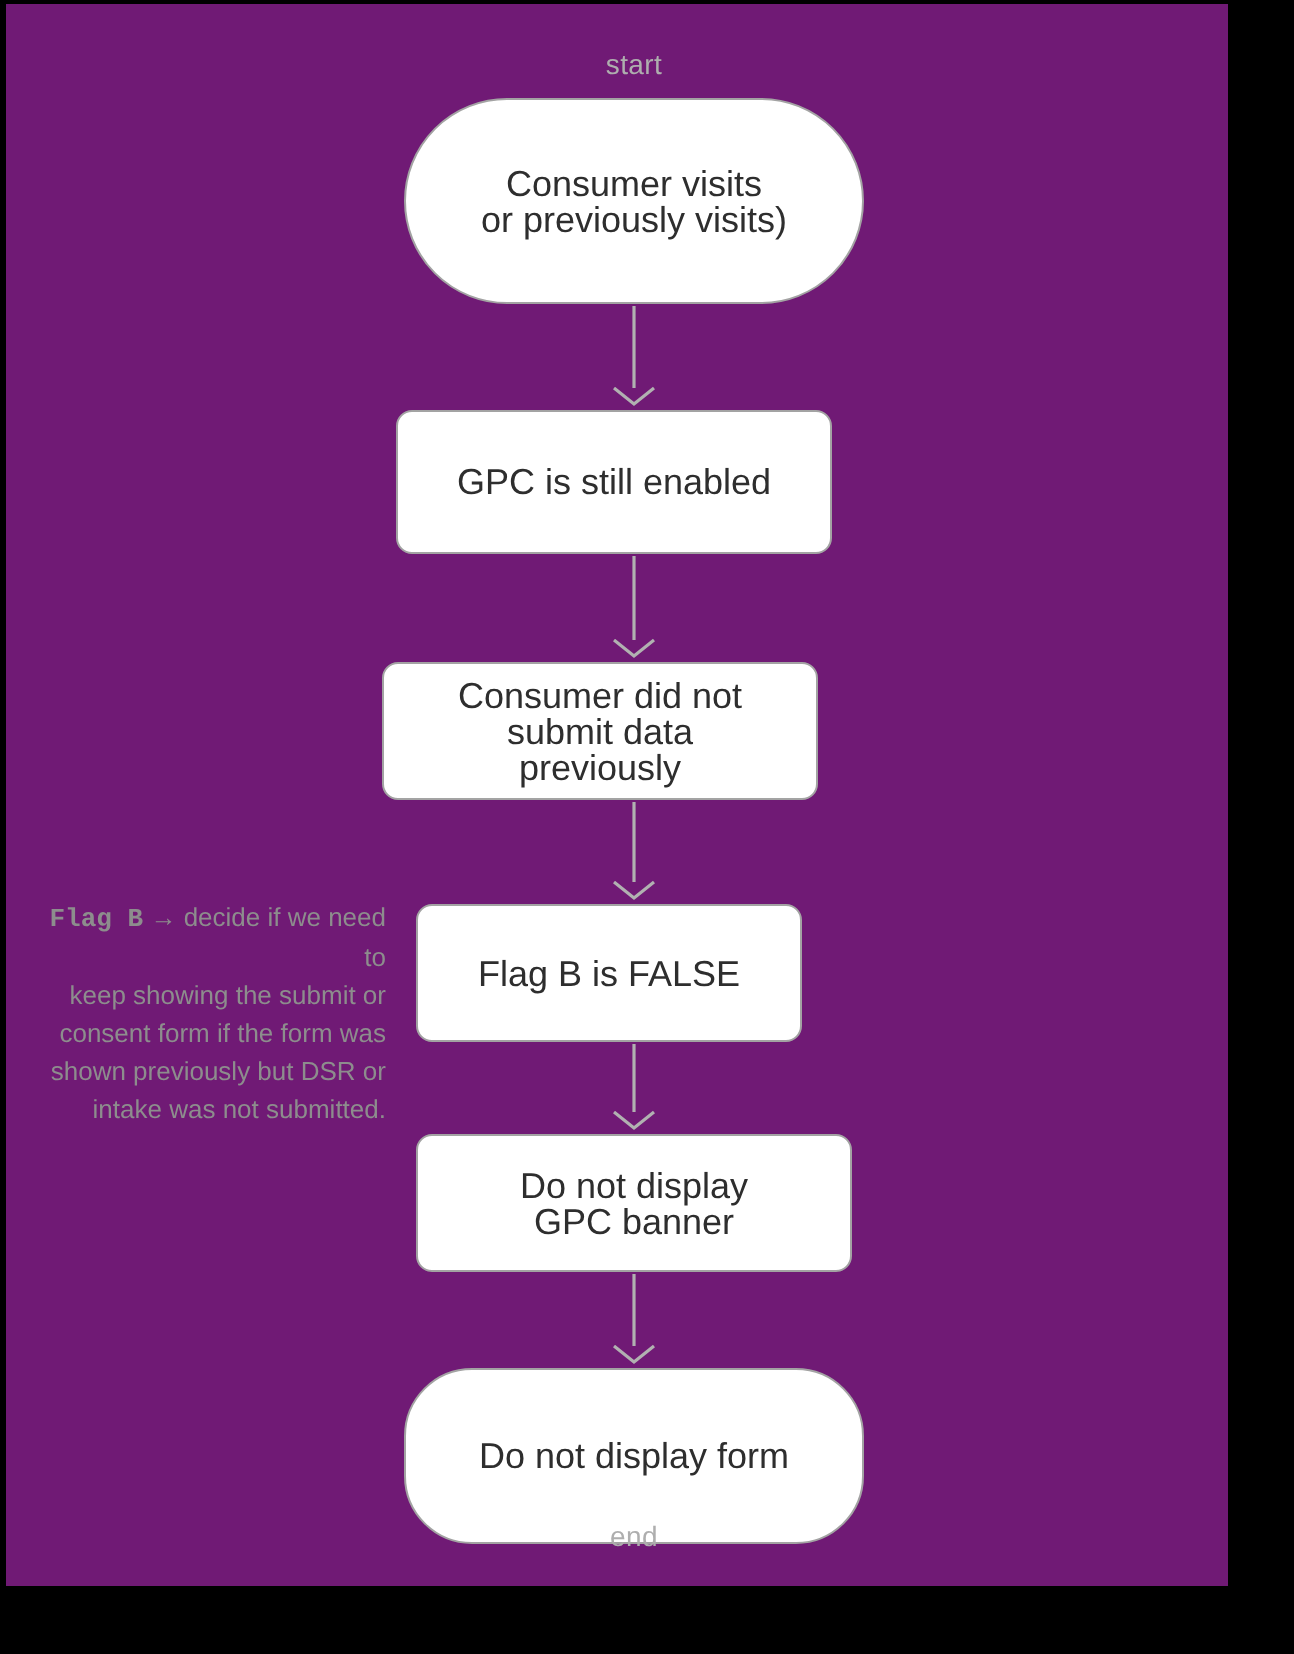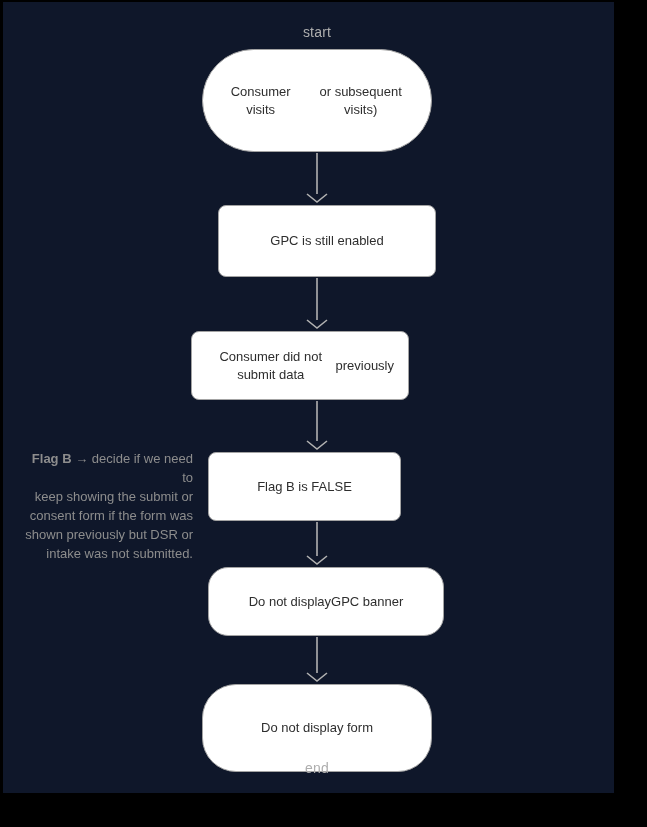--- a/index.html
+++ b/index.html
@@ -14,43 +14,43 @@
     height: 827px;
     background: #000;
     overflow: hidden;
   }
   .page {
     position: absolute;
     left: 3px;
     top: 2px;
     width: 611px;
     height: 791px;
-    background: #0f172a;
+    background: #701a75;
   }
   .flow-label {
     position: absolute;
     left: 214px;
     width: 200px;
     text-align: center;
     font-size: 14px;
     line-height: 16px;
     color: var(--label-text);
     letter-spacing: 0.2px;
   }
   .node {
     position: absolute;
     box-sizing: border-box;
     background: #ffffff;
     border: 1px solid var(--border);
     display: flex;
-    flex-direction: row;
+    flex-direction: column;
     align-items: center;
     justify-content: center;
     text-align: center;
-    font-size: 13px;
+    font-size: 18px;
     line-height: 18px;
     color: var(--node-text);
     padding: 0 14px;
   }
   .arrow {
     position: absolute;
     color: var(--arrow);
     display: block;
   }
   .annotation {
@@ -58,41 +58,42 @@
     left: 18px;
     top: 447px;
     width: 172px;
     text-align: right;
     font-size: 13px;
     line-height: 19px;
     color: var(--annotation-text);
   }
   .ann-bold {
     font-weight: bold;
+    font-family: Liberation Mono, monospace;
   }
 </style>
 </head>
 <body>
 
 <div class="frame">
   <div class="page">
 
     <div class="flow-label" style="top:22px">start</div>
 
     <div class="node" style="left:199px;top:47px;width:230px;height:103px;border-radius:52px">
       <span>Consumer visits</span>
-      <span>or subsequent visits)</span>
+      <span>or previously visits)</span>
     </div>
 
     <svg class="arrow" style="left:302px;top:151px" width="24" height="51" viewBox="0 0 24 51">
       <line x1="12" y1="0" x2="12" y2="41" stroke="currentColor" stroke-width="1.6"></line>
       <polyline points="2,41 12,49 22,41" fill="none" stroke="currentColor" stroke-width="1.6"></polyline>
     </svg>
 
-    <div class="node" style="left:215px;top:203px;width:218px;height:72px;border-radius:8px">
+    <div class="node" style="left:195px;top:203px;width:218px;height:72px;border-radius:8px">
       <span>GPC is still enabled</span>
     </div>
 
     <svg class="arrow" style="left:302px;top:276px" width="24" height="52" viewBox="0 0 24 52">
       <line x1="12" y1="0" x2="12" y2="42" stroke="currentColor" stroke-width="1.6"></line>
       <polyline points="2,42 12,50 22,42" fill="none" stroke="currentColor" stroke-width="1.6"></polyline>
     </svg>
 
     <div class="node" style="left:188px;top:329px;width:218px;height:69px;border-radius:8px">
       <span>Consumer did not submit data</span>
@@ -114,21 +115,21 @@
 
     <div class="node" style="left:205px;top:450px;width:193px;height:69px;border-radius:8px">
       <span>Flag B is FALSE</span>
     </div>
 
     <svg class="arrow" style="left:302px;top:520px" width="24" height="44" viewBox="0 0 24 44">
       <line x1="12" y1="0" x2="12" y2="34" stroke="currentColor" stroke-width="1.6"></line>
       <polyline points="2,34 12,42 22,34" fill="none" stroke="currentColor" stroke-width="1.6"></polyline>
     </svg>
 
-    <div class="node" style="left:205px;top:565px;width:236px;height:69px;border-radius:20px">
+    <div class="node" style="left:205px;top:565px;width:218px;height:69px;border-radius:8px">
       <span>Do not display</span>
       <span>GPC banner</span>
     </div>
 
     <svg class="arrow" style="left:302px;top:635px" width="24" height="46" viewBox="0 0 24 46">
       <line x1="12" y1="0" x2="12" y2="36" stroke="currentColor" stroke-width="1.6"></line>
       <polyline points="2,36 12,44 22,36" fill="none" stroke="currentColor" stroke-width="1.6"></polyline>
     </svg>
 
     <div class="node" style="left:199px;top:682px;width:230px;height:88px;border-radius:34px">

